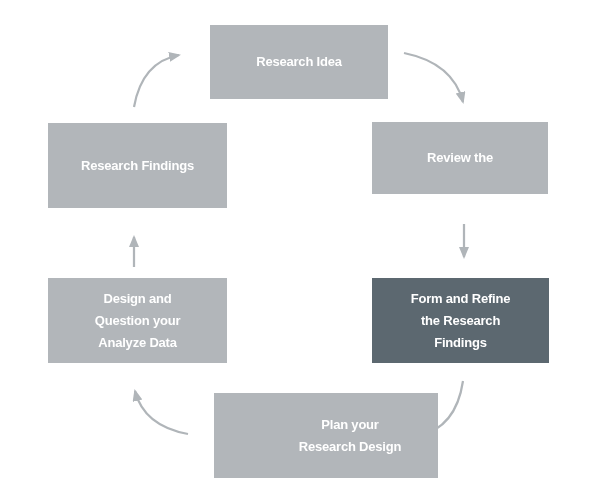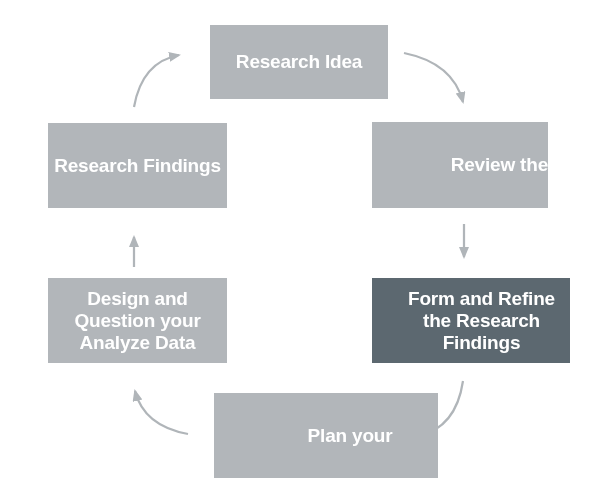--- a/index.html
+++ b/index.html
@@ -19,28 +19,28 @@
   }
   .arrows{position:absolute;inset:0;width:600px;height:501px;}
   .arrows path.flow{fill:none;stroke:var(--arrow);stroke-width:2.25;stroke-linecap:butt;}
   .arrows .arrowhead{fill:var(--arrow);}
   .step{
     position:absolute;
     display:flex;flex-direction:column;align-items:center;justify-content:center;
     background:var(--box-fill);
     color:var(--label-text);
     font-weight:bold;
-    font-size:19px;
+    font-size:13px;
     line-height:22px;
     text-align:center;
     letter-spacing:-0.2px;
   }
-  .step.highlight{background:var(--highlight-fill);padding-left:21px;}
+  .step.highlight{background:var(--highlight-fill);}
   .b1{left:210px;top:25px;width:178px;height:74px;}
-  .b2{left:372px;top:122px;width:176px;height:86px;align-items:flex-end;}
+  .b2{left:372px;top:122px;width:176px;height:72px;}
   .b3{left:372px;top:278px;width:177px;height:85px;}
   .b4{left:214px;top:393px;width:176px;height:85px;padding-left:48px;}
   .b5{left:48px;top:278px;width:179px;height:85px;}
   .b6{left:48px;top:123px;width:179px;height:85px;}
 </style>
 </head>
 <body>
 
 <div class="canvas">
 
@@ -67,20 +67,21 @@
   </div>
 
   <div class="step b3 highlight">
     <div>Form and Refine</div>
     <div>the Research</div>
     <div>Findings</div>
   </div>
 
   <div class="step b4">
     <div>Plan your</div>
+    <div>Research Design</div>
   </div>
 
   <div class="step b5">
     <div>Design and</div>
     <div>Question your</div>
     <div>Analyze Data</div>
   </div>
 
   <div class="step b6">
     <div>Research Findings</div>

